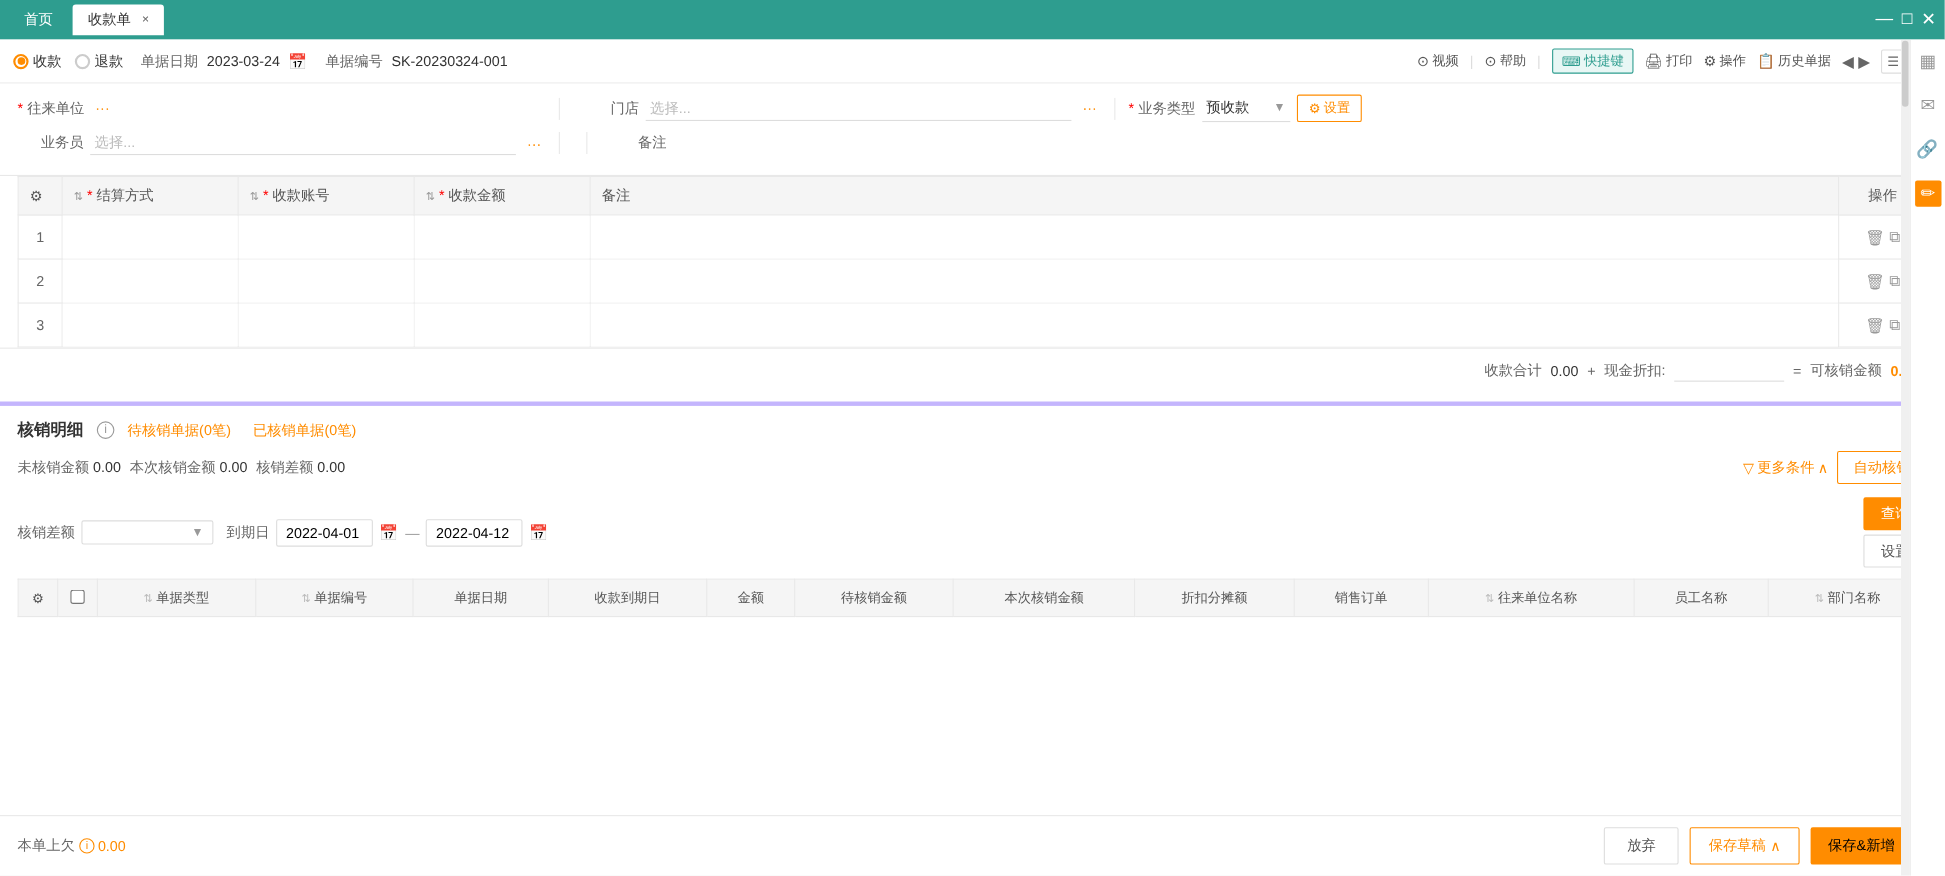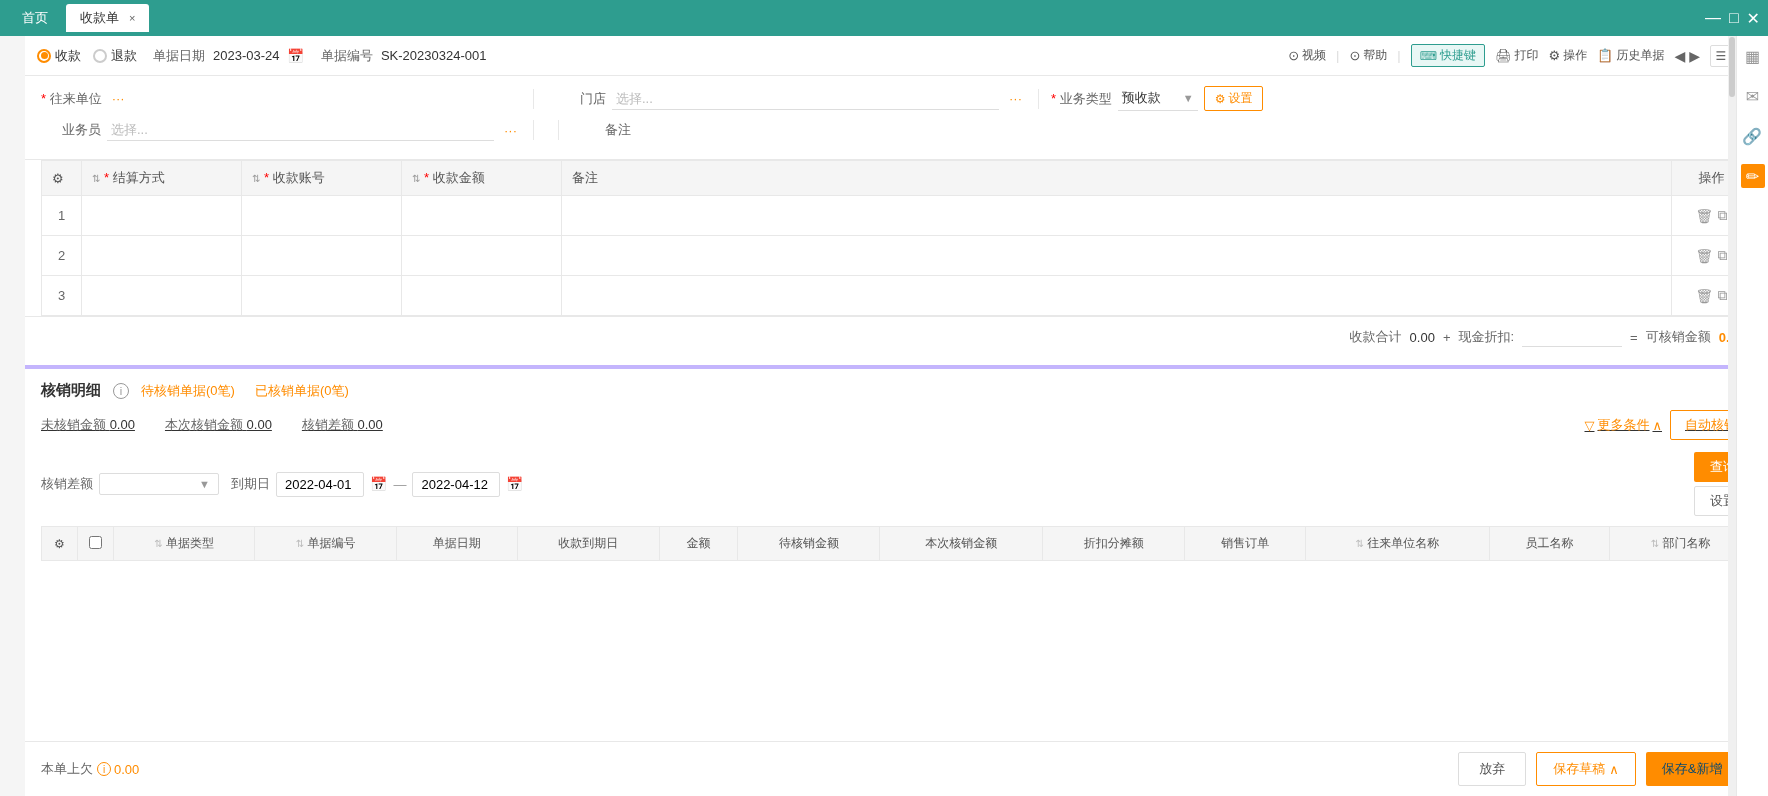--- a/index.html
+++ b/index.html
@@ -51,21 +51,20 @@
       cursor: pointer;
     }
 
     
     .main-content {
       background: #fff;
       height: calc(100vh - 36px);
       overflow-y: auto;
       display: flex;
       flex-direction: column;
-      margin-left: 25px;
     }
 
     
     .toolbar {
       display: flex;
       align-items: center;
       padding: 8px 12px;
       border-bottom: 1px solid #e8e8e8;
       gap: 16px;
       background: #fff;
@@ -374,24 +373,23 @@
       font-size: 13px;
     }
     .tab-link span {
       color: #ff8c00;
     }
 
     
     .stats-row {
       display: flex;
       align-items: center;
-      gap: 30px;
+      gap: 8px;
       margin-bottom: 12px;
       font-size: 13px;
-      text-decoration: underline;
     }
     .stats-item { color: #666; }
     .stats-item .val { color: #333; }
 
     
     .filter-row {
       display: flex;
       align-items: center;
       gap: 12px;
       margin-bottom: 10px;
@@ -514,21 +512,21 @@
       border-radius: 2px;
       cursor: pointer;
       font-size: 13px;
       display: flex;
       align-items: center;
       gap: 4px;
     }
     .btn-save-new {
       background: #ff8c00;
       border: none;
-      color: #0c4a6e;
+      color: #000000;
       padding: 7px 16px;
       border-radius: 2px;
       cursor: pointer;
       font-size: 13px;
       display: flex;
       align-items: center;
       gap: 4px;
     }
 
     

